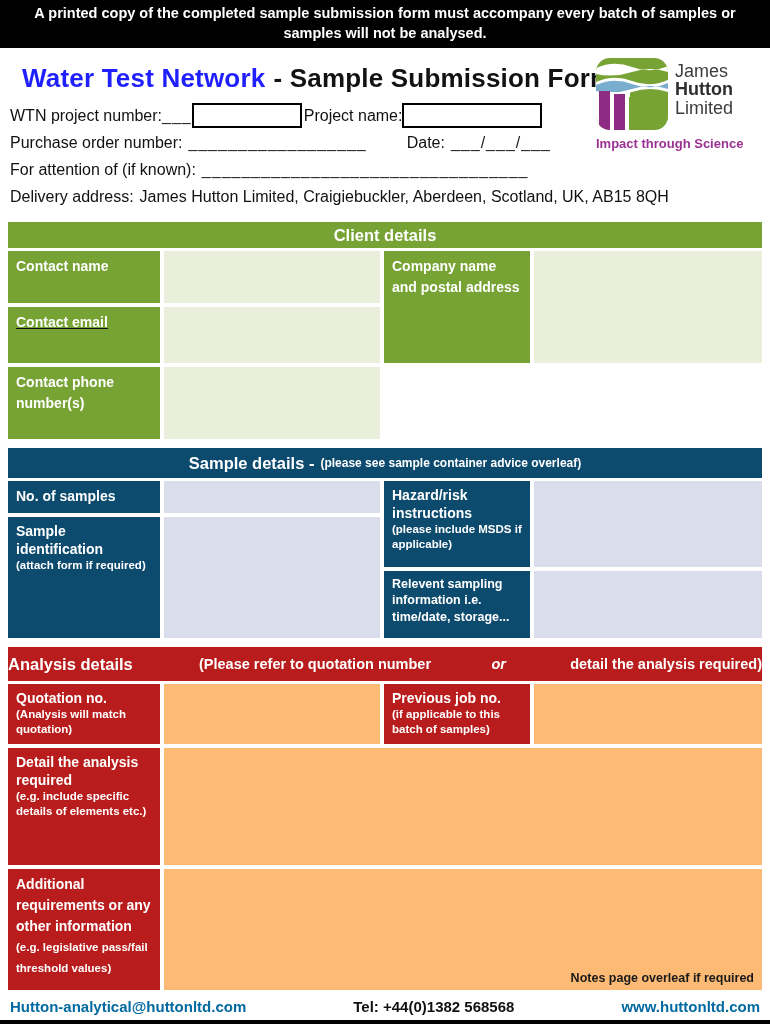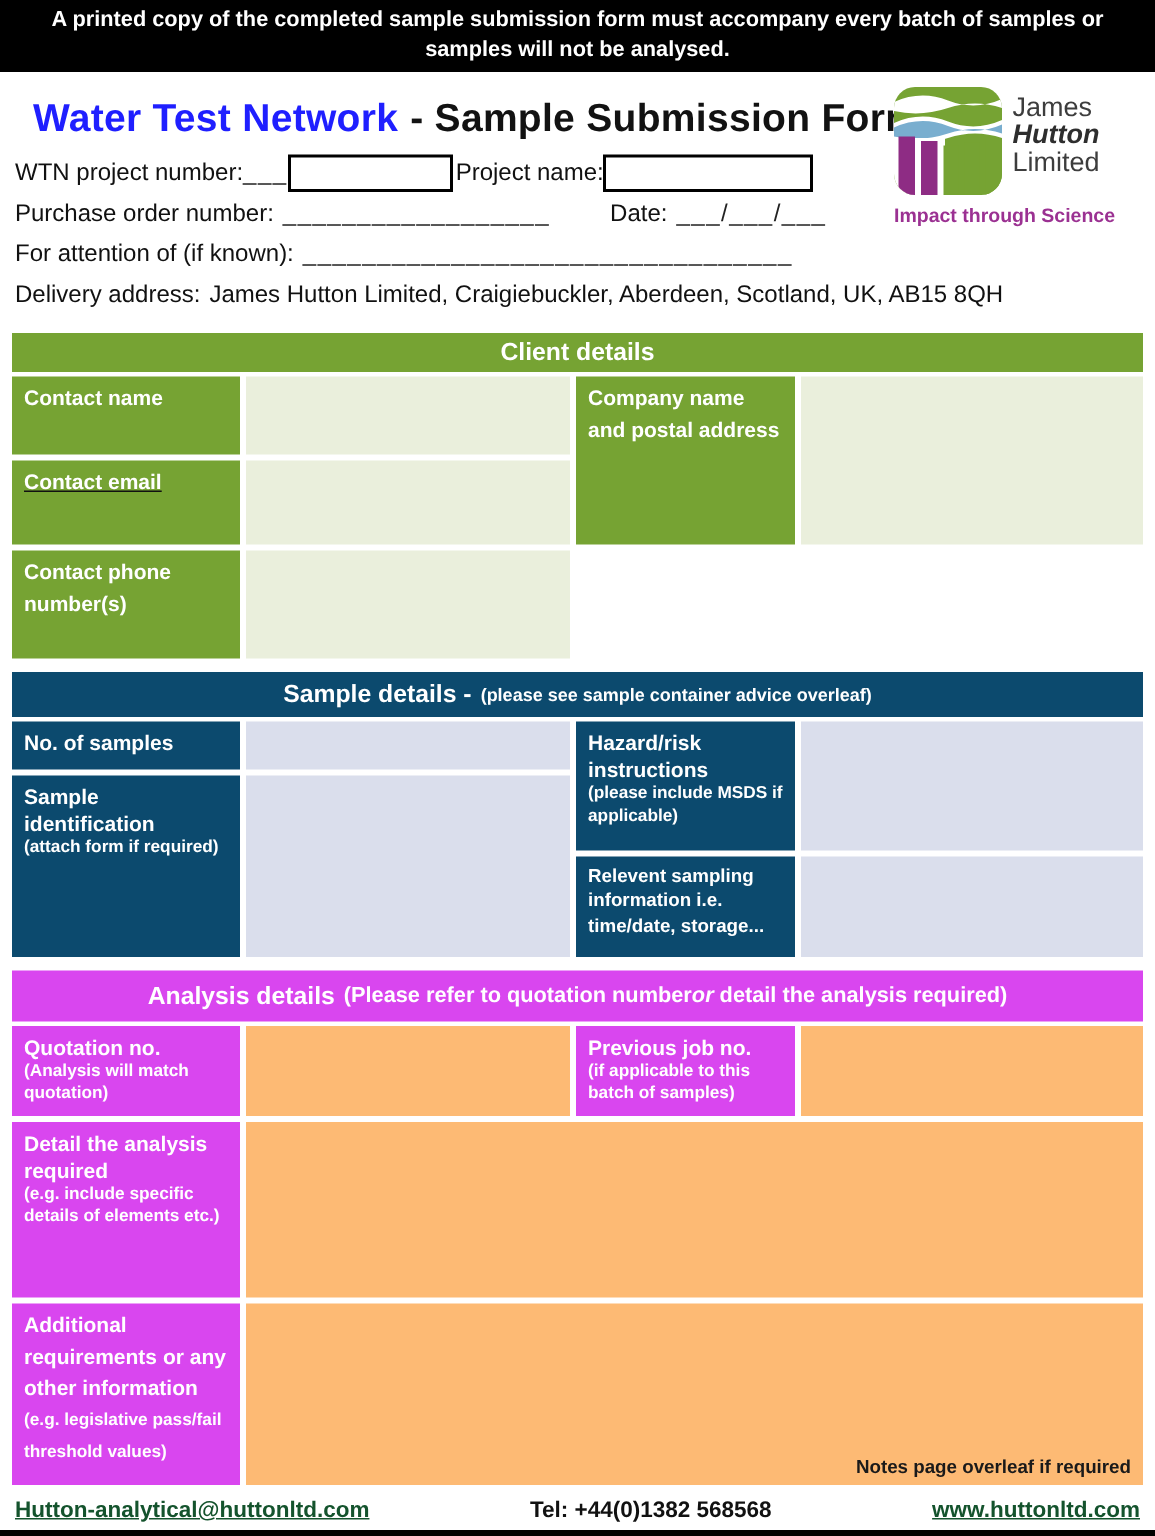--- a/index.html
+++ b/index.html
@@ -25,21 +25,21 @@
     margin:10px 8px 0 22px;height:40px;display:flex;align-items:center;
     font-size:26px;font-weight:bold;letter-spacing:0.2px;
   }
   .title-brand{color:#1f1fff;}
   .title-rest{color:#121212;margin-left:8px;}
 
   
   .logo-wrap{position:absolute;top:58px;right:6px;width:168px;}
   .logo-top{display:flex;align-items:flex-start;gap:7px;}
   .logo-text{font-size:18px;line-height:1.02;color:#3d3d3d;padding-top:4px;}
-  .logo-text .bold{font-weight:bold;color:#2e2e2e;font-style:italic;}
+  .logo-text .bold{font-weight:bold;color:#2e2e2e;}
   .logo-tagline{color:#9b3192;font-weight:bold;font-size:13px;margin-top:6px;white-space:nowrap;}
 
   
   .formlines{margin:4px 8px 0 10px;padding-right:164px;font-size:16px;}
   .fline{height:27px;display:flex;align-items:center;white-space:nowrap;}
   .blank{color:#222;letter-spacing:1px;}
   .fillbox{border:2px solid #000;background:#fff;height:25px;flex:none;}
   .box-wtn{width:110px;margin-right:2px;}
   .box-project{width:140px;}
   .date-gap{margin-left:40px;}
@@ -50,21 +50,21 @@
   .sec-hdr{
     margin:0 8px;color:#fff;font-weight:bold;
     display:flex;align-items:center;justify-content:center;text-align:center;
   }
   .hdr-main{font-size:16.5px;}
   .hdr-sub{font-size:12px;margin-left:6px;}
   .hdr-sub-lg{font-size:14.5px;margin-left:6px;}
   .hdr-or{font-style:italic;margin:0 4px;}
   .bg-green{background:#76a333;}
   .bg-blue{background:#0c4a6e;}
-  .bg-purple{background:#d946ef;}
+  .bg-purple{background:#b91c1c;justify-content:space-between;}
 
   
   .grid{margin:3px 8px 0 8px;display:flex;gap:4px;}
   .half{display:flex;flex-direction:column;gap:4px;}
   .half.left{width:372px;flex:none;}
   .half.right{flex:1;}
   .row{display:flex;gap:4px;}
   .lbl{
     width:152px;flex:none;color:#fff;font-weight:bold;
     padding:5px 8px;line-height:1.3;
@@ -85,21 +85,21 @@
     position:absolute;right:8px;bottom:5px;
     font-size:12.5px;font-weight:bold;color:#1a1a1a;
   }
   .relevant-lbl{font-size:12.5px;}
 
   
   .footer{
     margin:8px 10px 0 10px;display:flex;align-items:center;
     justify-content:space-between;font-size:15px;font-weight:bold;
   }
-  .link{color:#14532d;text-decoration:underline;cursor:pointer;}
+  .link{color:#0369a1;cursor:pointer;}
   .tel{color:#111;}
   .bottom-strip{position:absolute;left:0;bottom:0;width:770px;height:4px;background:#000;}
 </style>
 </head>
 <body>
 
 <div class="banner">
   <span>A printed copy of the completed sample submission form must accompany every batch of samples or samples will not be analysed.</span>
 </div>
 

